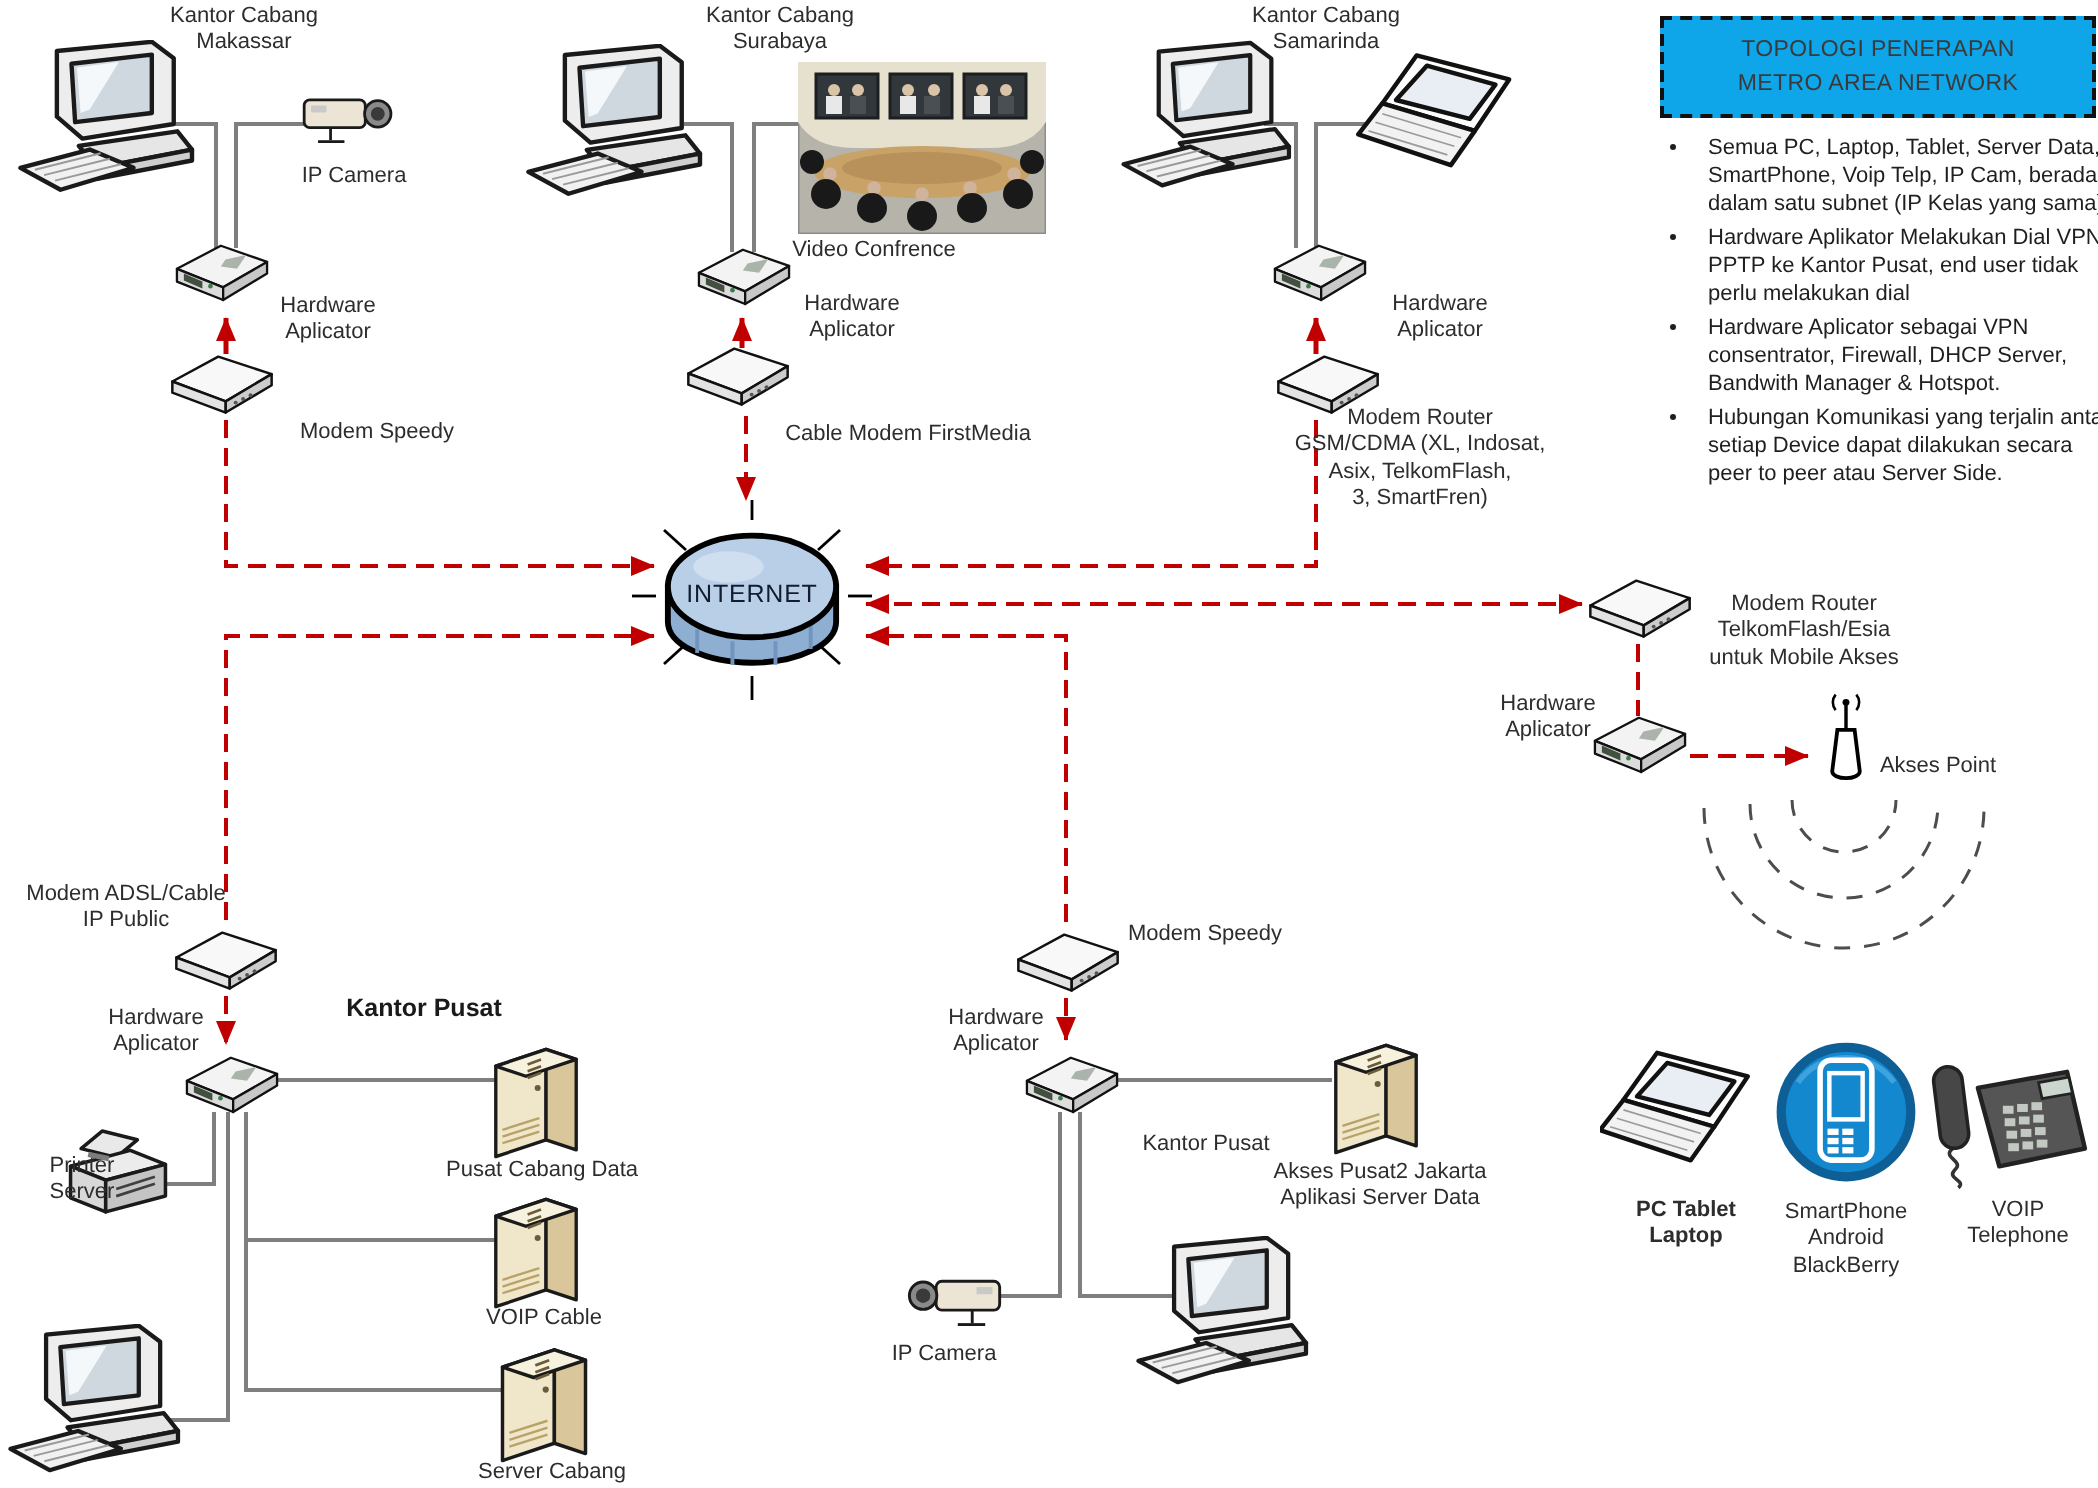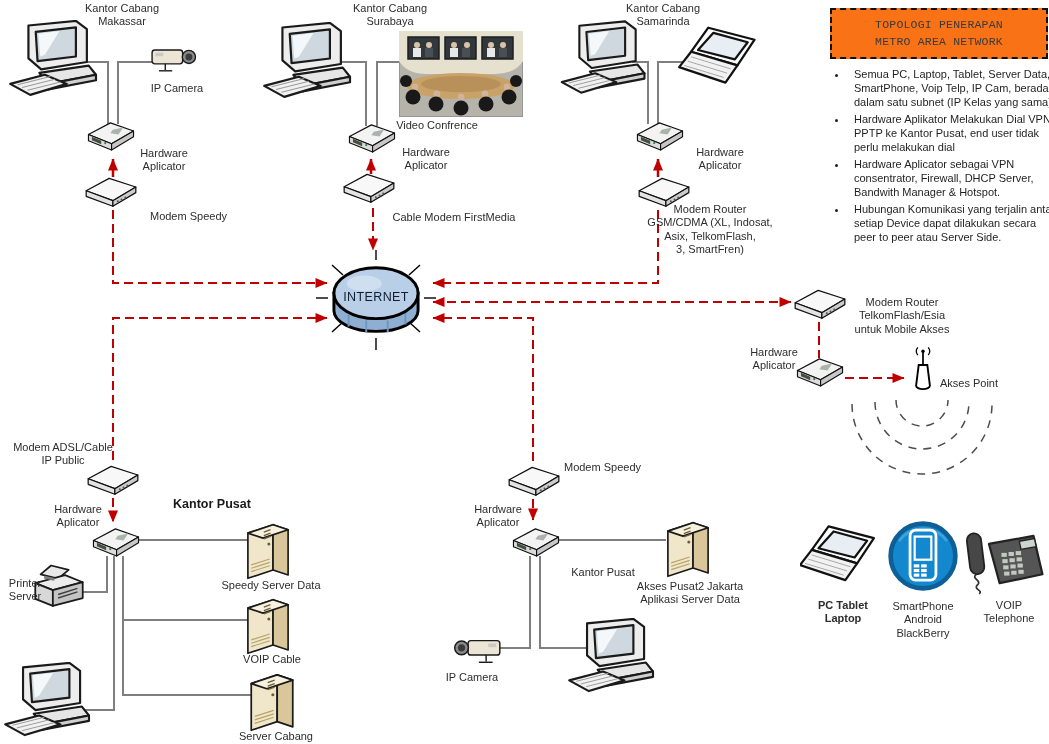--- a/index.html
+++ b/index.html
@@ -7,23 +7,23 @@
          font-family:"Liberation Sans",sans-serif;}
   .lines{position:absolute;left:0;top:0;z-index:1;}
   .dev{position:absolute;z-index:2;}
   .dev svg{display:block;width:100%;height:100%;}
   .lbl{position:absolute;z-index:3;font-size:11px;line-height:1.22;color:#2d2d2d;
        text-align:center;white-space:pre-line;}
   .lbl.l{text-align:center;}
   .lbl.b{font-weight:bold;font-size:12.5px;color:#1a1a1a;}
   .lbl.inet{font-size:12.5px;color:#121c30;letter-spacing:.4px;}
   .titlebox{position:absolute;left:830px;top:8px;width:214px;height:47px;z-index:3;
-            background:#f97316;border:2px dashed #111;display:flex;align-items:center;
+            background:#0ea5e9;border:2px dashed #111;display:flex;align-items:center;
             justify-content:center;text-align:center;font-size:11.5px;line-height:1.45;
-            color:#3a3a3a;white-space:pre-line;letter-spacing:.2px;font-family:Liberation Mono, monospace;}
+            color:#3a3a3a;white-space:pre-line;letter-spacing:.2px;}
   .notes{position:absolute;left:822px;top:68px;width:238px;z-index:3;}
   .notes ul{margin:0;padding-left:26px;list-style:disc;}
   .notes li{font-size:11px;line-height:1.27;color:#1f1f1f;margin-bottom:3px;padding-left:6px;}
 </style>
 </head>
 <body>
 
 <div class="stage">
 
   <svg class="lines" width="1049" height="744" viewBox="0 0 1049 744">
@@ -617,23 +617,23 @@
 TelkomFlash/Esia
 untuk Mobile Akses</div>
       <div class="lbl" style="left: 740px; top: 346px; width: 68px;">Hardware
 Aplicator</div>
       <div class="lbl l" style="left: 934px; top: 377px; width: 70px;">Akses Point</div>
       <div class="lbl" style="left: 4px; top: 441px; width: 118px;">Modem ADSL/Cable
 IP Public</div>
       <div class="lbl" style="left: 44px; top: 503px; width: 68px;">Hardware
 Aplicator</div>
       <div class="lbl l b" style="left: 157px; top: 497px; width: 110px;">Kantor Pusat</div>
-      <div class="lbl l" style="left: 2px; top: 577px; width: 46px;">Printer
+      <div class="lbl l" style="left: 18px; top: 577px; width: 46px;">Printer
 Server</div>
-      <div class="lbl" style="left: 216px; top: 579px; width: 110px;">Speedy Server Data</div>
+      <div class="lbl" style="left: 216px; top: 579px; width: 110px;">Pusat Cabang Data</div>
       <div class="lbl" style="left: 222px; top: 653px; width: 100px;">VOIP Cable</div>
       <div class="lbl" style="left: 226px; top: 730px; width: 100px;">Server Cabang</div>
       <div class="lbl l" style="left: 555px; top: 461px; width: 95px;">Modem Speedy</div>
       <div class="lbl" style="left: 464px; top: 503px; width: 68px;">Hardware
 Aplicator</div>
       <div class="lbl l" style="left: 558px; top: 566px; width: 90px;">Kantor Pusat</div>
       <div class="lbl" style="left: 616px; top: 580px; width: 148px;">Akses Pusat2 Jakarta
 Aplikasi Server Data</div>
       <div class="lbl l" style="left: 440px; top: 671px; width: 64px;">IP Camera</div>
       <div class="lbl" style="left: 806px; top: 599px; width: 74px; font-weight: bold;">PC Tablet

